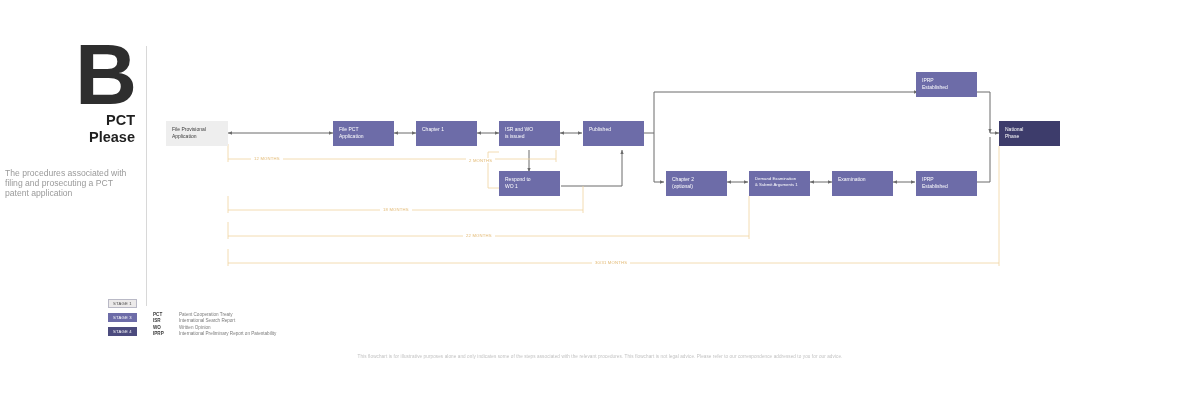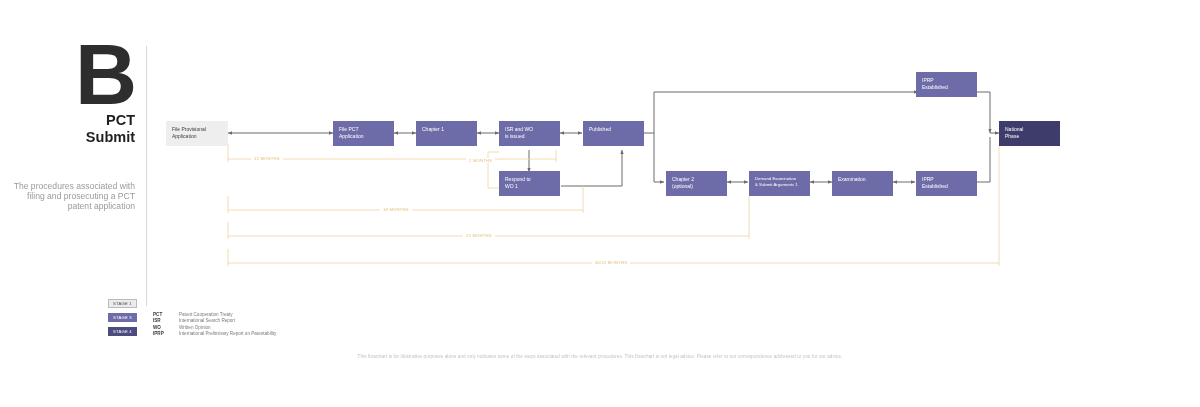--- a/index.html
+++ b/index.html
@@ -42,23 +42,23 @@
     right: 12px; top: 112px;
     width: 128px;
     text-align: right;
     font-size: 14.5px;
     line-height: 16.5px;
     font-weight: bold;
     color: #1f1f1f;
   }
   #subtitle-block {
     position: absolute;
-    right: 12px; top: 181px;
+    right: 12px; top: 168px;
     width: 130px;
-    text-align: right;
+    text-align: left;
     font-size: 8.6px;
     line-height: 10.2px;
     color: #9a9a9a;
   }
 
   
   #stage-legend {
     position: absolute;
     left: 108px; top: 299px;
     width: 30px;
@@ -148,21 +148,21 @@
     white-space: nowrap;
   }
 </style>
 </head>
 <body>
 
 <div id="left-panel">
   <div id="big-letter">B</div>
   <div id="title-block">
     <div>PCT</div>
-    <div>Submit</div>
+    <div>Please</div>
   </div>
   <div id="subtitle-block">The procedures associated with filing and prosecuting a PCT patent application</div>
 </div>
 <div id="vrule"></div>
 
 <div id="stage-legend">
   <div class="stage-chip s1">STAGE 1</div>
   <div class="stage-chip s3">STAGE 3</div>
   <div class="stage-chip s4">STAGE 4</div>
 </div>

